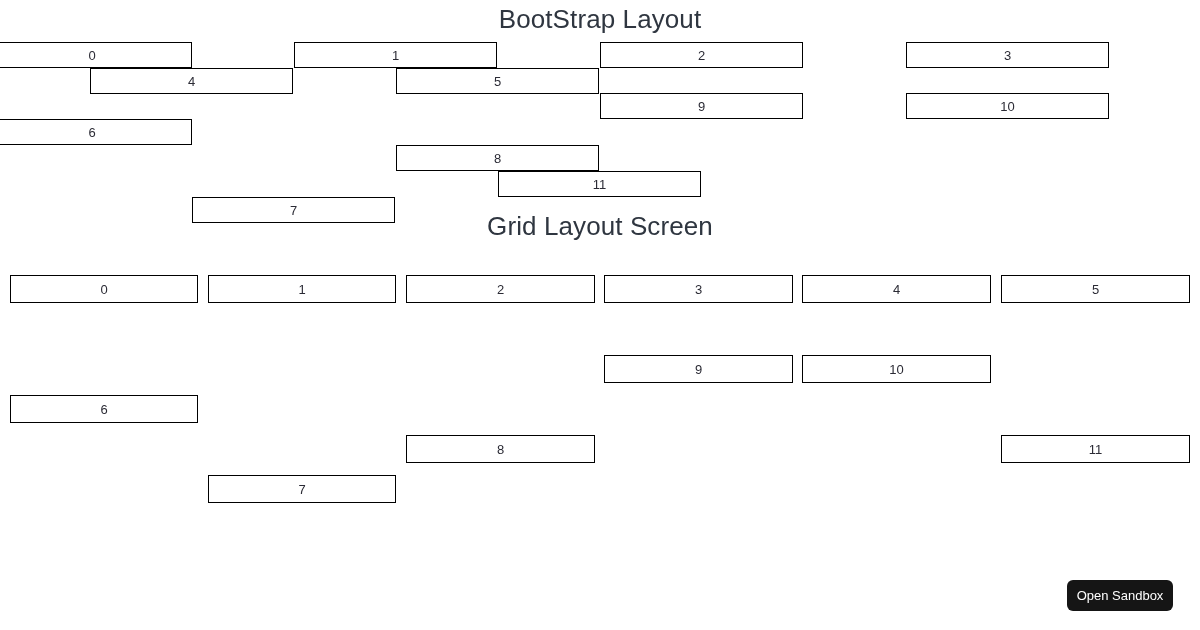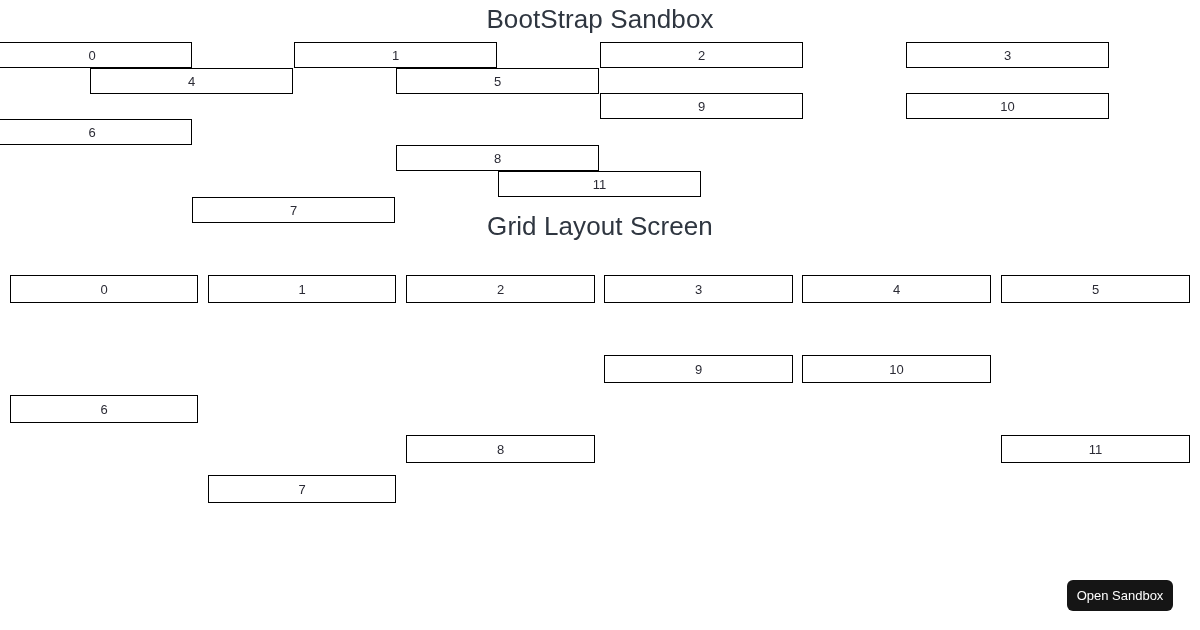--- a/index.html
+++ b/index.html
@@ -73,21 +73,21 @@
     justify-content: center;
     cursor: pointer;
     padding: 0;
   }
 </style>
 </head>
 <body>
 
 <div id="screens-root">
     <div class="screen">
-      <div class="section-title" style="left: 0px; top: 3px;">BootStrap Sandbox</div>
+      <div class="section-title" style="left: 0px; top: 3px;">BootStrap Layout</div>
       <div class="box" style="left: -8px; top: 42px; width: 200px; height: 26px; z-index: 10;">
         <span class="box-label">0</span>
       </div>
       <div class="box" style="left: 294px; top: 42px; width: 203px; height: 26px; z-index: 11;">
         <span class="box-label">1</span>
       </div>
       <div class="box" style="left: 600px; top: 42px; width: 203px; height: 26px; z-index: 12;">
         <span class="box-label">2</span>
       </div>
       <div class="box" style="left: 906px; top: 42px; width: 203px; height: 26px; z-index: 13;">

